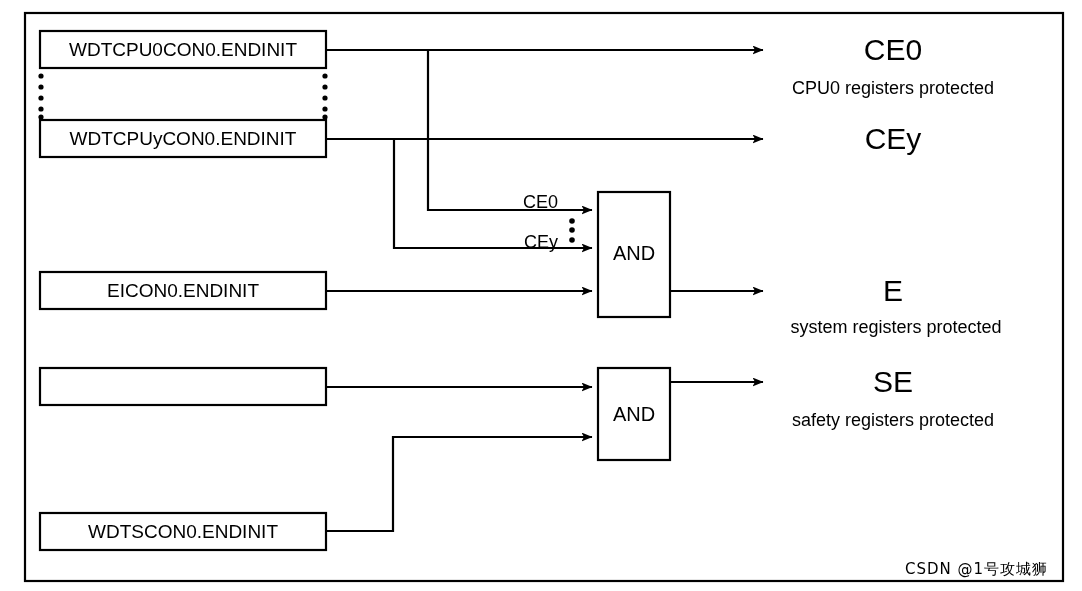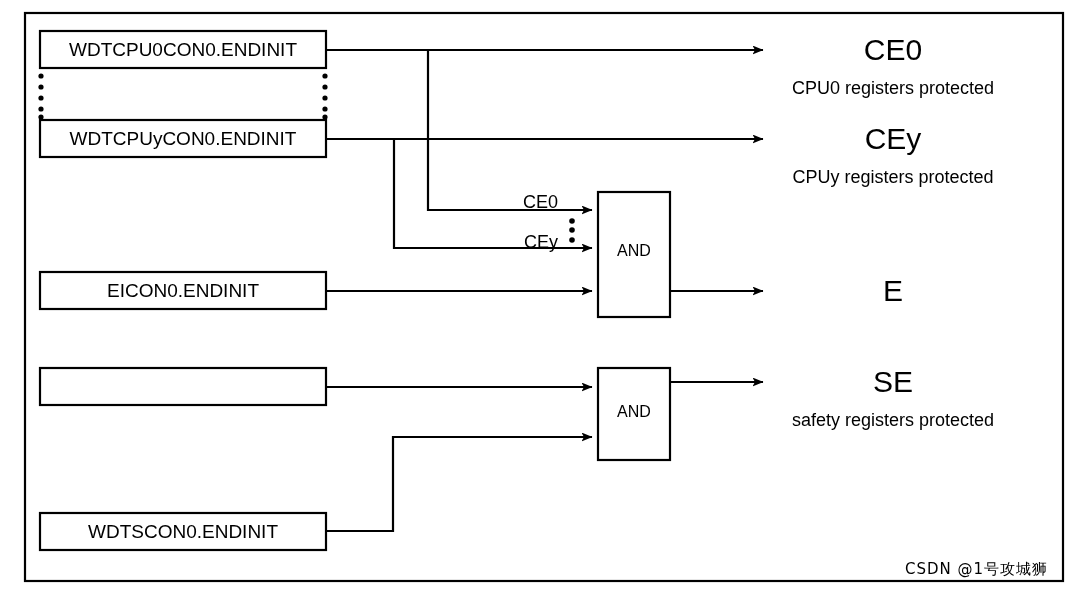--- a/index.html
+++ b/index.html
@@ -5,21 +5,21 @@
   html,body{margin:0;padding:0;background:#ffffff;}
   body{width:1082px;height:591px;position:relative;overflow:hidden;
        font-family:"Liberation Sans","DejaVu Sans",sans-serif;color:#000;}
   #stage{position:absolute;left:0;top:0;width:1082px;height:591px;}
   svg#diagram{position:absolute;left:0;top:0;width:1082px;height:591px;}
   .lbl{position:absolute;white-space:nowrap;}
   .box-label{font-size:19px;text-align:center;}
   .out-title{font-size:30px;font-weight:normal;text-align:center;}
   .out-sub{font-size:18px;}
   .sig{font-size:18px;}
-  .gate-lbl{font-size:16px;text-align:center;}
+  .gate-lbl{font-size:20px;text-align:center;}
   .wm{position:absolute;font-size:15px;color:#000000;letter-spacing:1px;
       font-family:"DejaVu Sans","Liberation Sans",sans-serif;}
   .ctr{transform:translateX(-50%);}
 </style>
 </head>
 <body>
 
 <div id="stage">
 
   <svg id="diagram" viewBox="0 0 1082 591" xmlns="http://www.w3.org/2000/svg">
@@ -91,22 +91,22 @@
   <div class="lbl gate-lbl ctr" style="left:634px;top:242px;">AND</div>
   <div class="lbl gate-lbl ctr" style="left:634px;top:403px;">AND</div>
 
   <div class="lbl sig" style="left:523px;top:192px;">CE0</div>
   <div class="lbl sig" style="left:524px;top:232px;">CEy</div>
 
   <div class="lbl out-title ctr" style="left:893px;top:33px;">CE0</div>
   <div class="lbl out-sub ctr" style="left:893px;top:78px;">CPU0 registers protected</div>
 
   <div class="lbl out-title ctr" style="left:893px;top:122px;">CEy</div>
-  <div class="lbl out-sub ctr" style="left:893px;top:167px;">CPUy registers protected</div>
 
   <div class="lbl out-title ctr" style="left:893px;top:274px;">E</div>
+  <div class="lbl out-sub ctr" style="left:896px;top:317px;">system registers protected</div>
 
   <div class="lbl out-title ctr" style="left:893px;top:365px;">SE</div>
   <div class="lbl out-sub ctr" style="left:893px;top:410px;">safety registers protected</div>
 
   <div class="wm" style="left:905px;top:560px;">CSDN @1号攻城狮</div>
 
 </div>
 
 </body></html>

